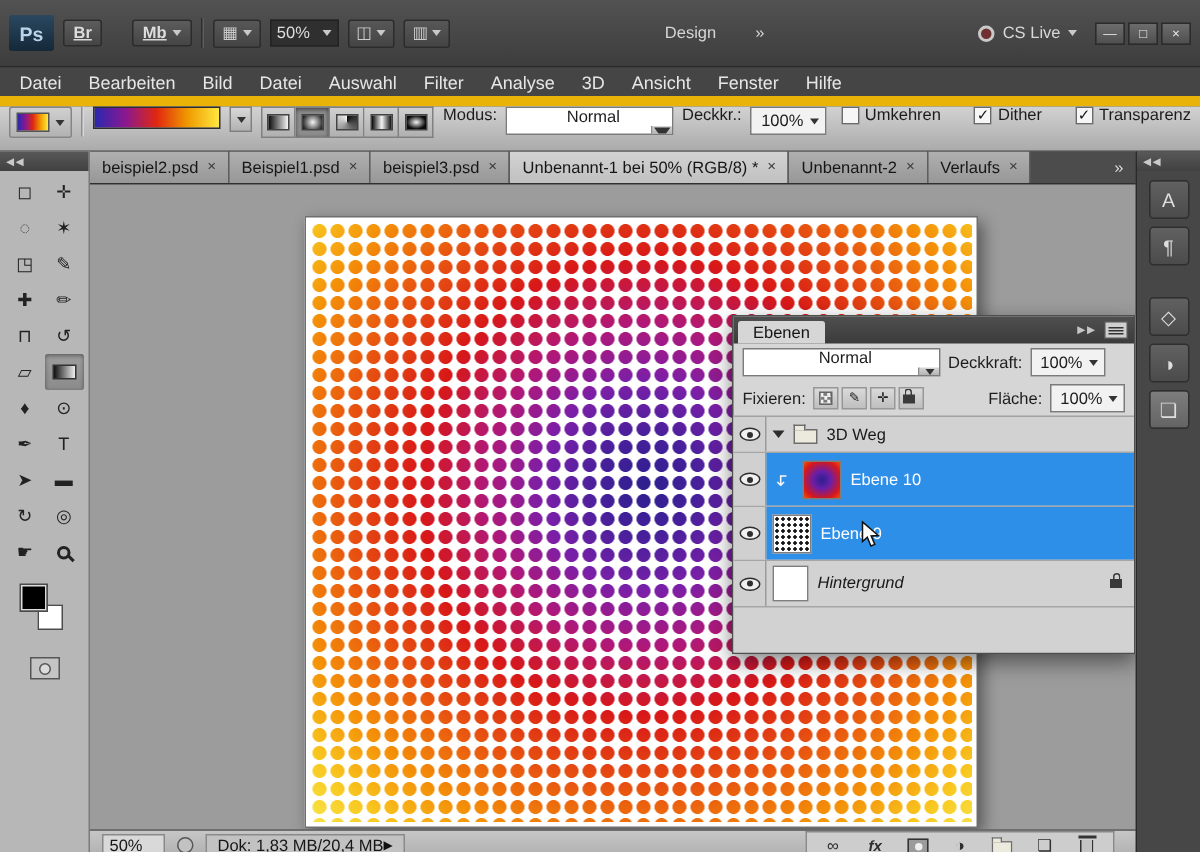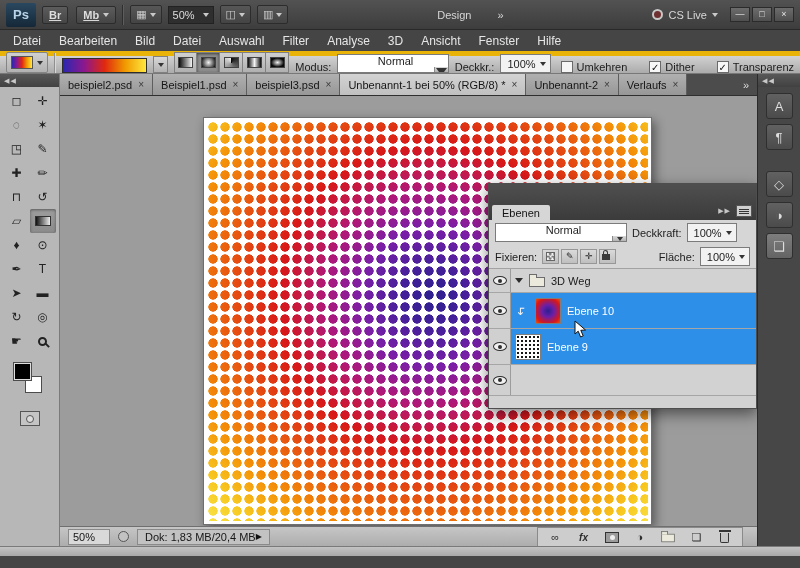--- a/index.html
+++ b/index.html
@@ -1,40 +1,40 @@
 <!DOCTYPE html>
 <html><head>
 <meta charset="utf-8">
 <style>
 *{box-sizing:border-box;margin:0;padding:0;font-family:"Liberation Sans",sans-serif;}
 html,body{width:800px;height:568px;overflow:hidden;background:#6b6b6b;}
 #window{position:relative;width:800px;height:568px;background:#454545;}
 
-#appbar{height:30px;background:linear-gradient(#525252,#3d3d3d);border-bottom:1px solid #292929;display:flex;align-items:center;padding:0 6px;gap:6px;color:#d8d8d8;font-size:11px;}
+#appbar{height:45px;background:linear-gradient(#525252,#3d3d3d);border-bottom:1px solid #292929;display:flex;align-items:center;padding:0 6px;gap:6px;color:#d8d8d8;font-size:11px;}
 #pslogo{width:30px;height:24px;display:flex;align-items:center;justify-content:center;background:linear-gradient(#2a4860,#152838);color:#b9d3e8;font-weight:bold;font-size:13px;border-radius:2px;}
-#appbtns{display:flex;gap:8px;text-decoration:underline;}
+#appbtns{display:flex;gap:20px;text-decoration:underline;}
 .abtn{display:flex;align-items:center;gap:4px;background:linear-gradient(#5c5c5c,#454545);border:1px solid #2c2c2c;border-radius:2px;color:#ddd;padding:2px 6px;font-size:11px;font-weight:bold;}
 .ibtn{display:flex;align-items:center;gap:3px;padding:3px 5px;border:1px solid #2c2c2c;border-radius:2px;background:linear-gradient(#575757,#444);}
 .glyph{font-size:11px;color:#ccc;line-height:1;}
 #zoombox{background:#2f2f2f;border:1px solid #222;color:#ddd;width:46px;padding:2px 4px;display:flex;justify-content:space-between;align-items:center;}
 .dar{width:0;height:0;border-left:3px solid transparent;border-right:3px solid transparent;border-top:4px solid #c9c9c9;display:inline-block;}
 #optbar .dar,.valbox .dar,.arrbtn .dar{border-top-color:#333;}
 .sep{width:2px;height:20px;background:#2e2e2e;border-right:1px solid #5d5d5d;}
 #workspaces{display:flex;gap:2px;}
 .ws{padding:3px 10px;border-radius:2px;color:#d6d6d6;font-size:11px;}
 .ws.active{background:linear-gradient(#707070,#595959);border:1px solid #2e2e2e;color:#f2f2f2;font-weight:bold;}
 #csl{display:flex;align-items:center;gap:5px;}
 #cslring{width:11px;height:11px;border-radius:50%;border:2px solid #c9c9c9;background:#6e3030;display:inline-block;}
 #winbtns{display:flex;gap:2px;margin-left:6px;}
 .winb{width:20px;height:15px;display:flex;align-items:center;justify-content:center;background:linear-gradient(#6c6c6c,#4f4f4f);border:1px solid #2b2b2b;color:#e4e4e4;font-size:9px;line-height:1;}
 
-#menubar{height:26px;background:#454545;border-bottom:5px solid #eab308;display:flex;align-items:center;padding:0 4px;}
+#menubar{height:26px;background:#454545;border-bottom:7px solid #eab308;display:flex;align-items:center;padding:0 4px;}
 .menu-item{color:#e6e6e6;font-size:12px;padding:4px 9px;}
 
-#optbar{height:18px;background:linear-gradient(#d2d2d2,#ababab);border-bottom:1px solid #787878;display:flex;align-items:flex-end;padding:0 6px;gap:6px;font-size:11px;color:#1c1c1c;}
+#optbar{height:30px;background:linear-gradient(#d2d2d2,#ababab);border-bottom:1px solid #787878;display:flex;align-items:flex-start;padding:0 6px;gap:6px;font-size:11px;color:#1c1c1c;}
 #preset{display:flex;align-items:center;gap:4px;background:linear-gradient(#d0d0d0,#b2b2b2);border:1px solid #858585;border-radius:2px;padding:3px 4px;}
 #preset .mini{width:22px;height:13px;border:1px solid #555;}
 .gradfill{background:linear-gradient(90deg,#2a28b0,#8a1890,#e02810,#f09a00,#ffe840);}
 #gradprev{width:86px;height:15px;border:1px solid #2e2e2e;}
 #gradarrow{width:15px;height:17px;background:linear-gradient(#d8d8d8,#b2b2b2);border:1px solid #808080;display:flex;align-items:center;justify-content:center;}
 #gtypes{display:flex;}
 .gbtn{width:23px;height:21px;display:flex;align-items:center;justify-content:center;border:1px solid #808080;border-left:none;background:linear-gradient(#d0d0d0,#b0b0b0);}
 .gbtn:first-child{border-left:1px solid #808080;}
 .gbtn.gsel{background:#8d8d8d;box-shadow:inset 0 1px 3px rgba(0,0,0,.55);}
 .gicon{width:15px;height:11px;border:1px solid #444;}
@@ -90,21 +90,21 @@
 .fxtext{font-size:10px;font-style:italic;font-weight:bold;}
 .bicon{font-size:11px;line-height:1;}
 
 #rightstrip{width:43px;background:#474747;border-left:1px solid #2a2a2a;display:flex;flex-direction:column;}
 #rsicons{display:flex;flex-direction:column;align-items:center;gap:5px;margin-top:6px;}
 .rsic{width:27px;height:26px;display:flex;align-items:center;justify-content:center;background:linear-gradient(#616161,#4b4b4b);border:1px solid #2f2f2f;border-radius:3px;color:#dedede;font-size:13px;}
 .rsic.gap{margin-top:16px;}
 .rsic.active{background:linear-gradient(#7d7d7d,#646464);}
 
 #lpanel{position:absolute;left:428px;top:87px;width:269px;height:226px;border:1px solid #4e4e4e;box-shadow:0 5px 14px rgba(0,0,0,.5);background:#d6d6d6;z-index:5;display:flex;flex-direction:column;}
-#lphead{height:36px;background:linear-gradient(#4f4f4f,#3b3b3b);display:flex;align-items:flex-end;}
+#lphead{height:18px;background:linear-gradient(#4f4f4f,#3b3b3b);display:flex;align-items:flex-end;}
 #lptab{background:#d6d6d6;color:#141414;font-size:11px;padding:2px 10px 1px;margin-left:3px;border-radius:2px 2px 0 0;}
 #lpheadright{margin-left:auto;display:flex;align-items:center;gap:5px;padding-right:4px;margin-bottom:3px;}
 #lpcollapse{color:#c6c6c6;font-size:7px;letter-spacing:1px;}
 #lpmenu{width:16px;height:12px;background:#cfcfcf;border:1px solid #555;display:flex;flex-direction:column;justify-content:center;gap:1px;padding:0 2px;}
 #lpmenu i{display:block;height:1px;background:#333;}
 .pctl{display:flex;align-items:center;gap:5px;padding:3px 6px 2px;font-size:11px;color:#1d1d1d;}
 #blendbox{width:132px;}
 #lockbtns{display:flex;gap:2px;}
 .lockbtn{width:17px;height:15px;border:1px solid #979797;background:linear-gradient(#dadada,#bfbfbf);display:flex;align-items:center;justify-content:center;color:#222;}
 .lockglyph{font-size:9px;line-height:1;}
@@ -443,20 +443,26 @@
                 </div>
                 <div class="lcontent sel">
                   <div class="thumb t-dots"></div>
                   <span class="lname">Ebene 9</span>
                 </div>
               </div>
               <div class="lrow k-background">
                 <div class="eyecell">
                   <span class="eye"></span>
                 </div>
+                <div class="lcontent">
+                  <div class="thumb"></div>
+                  <span class="lname it">Hintergrund</span>
+                  <span class="spacer"></span>
+                  <span class="lock"></span>
+                </div>
               </div>
             </div>
         </div>
 
         <svg id="cursor" width="13" height="19" viewBox="0 0 13 19">
             <path d="M1 1 L1 14 L4.2 11.2 L6.6 17 L9.2 15.9 L6.8 10.3 L11.5 10 Z" fill="#ffffff" stroke="#111111" stroke-width="1"></path>
           </svg>
       </div>
 
       <div id="statusbar">

